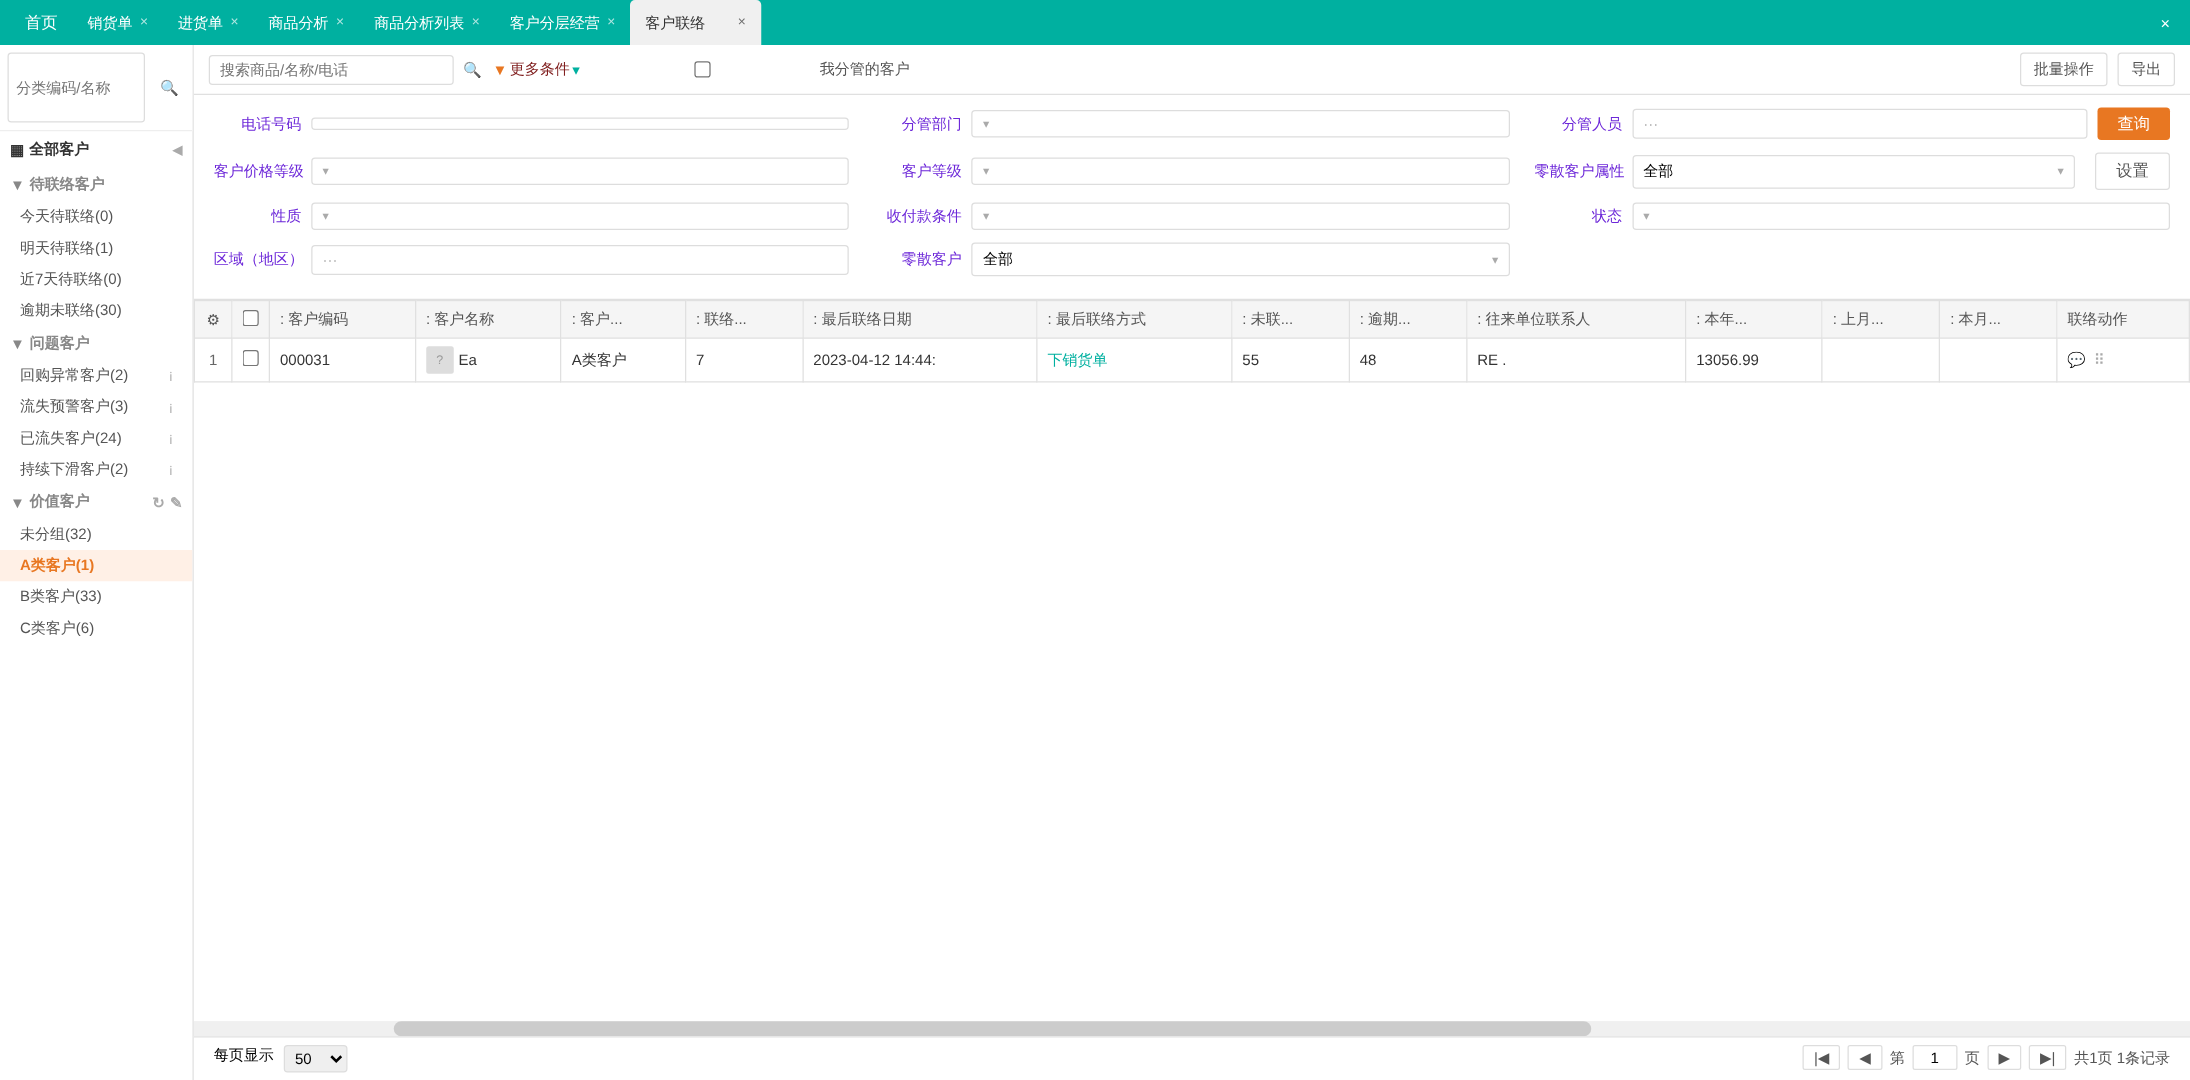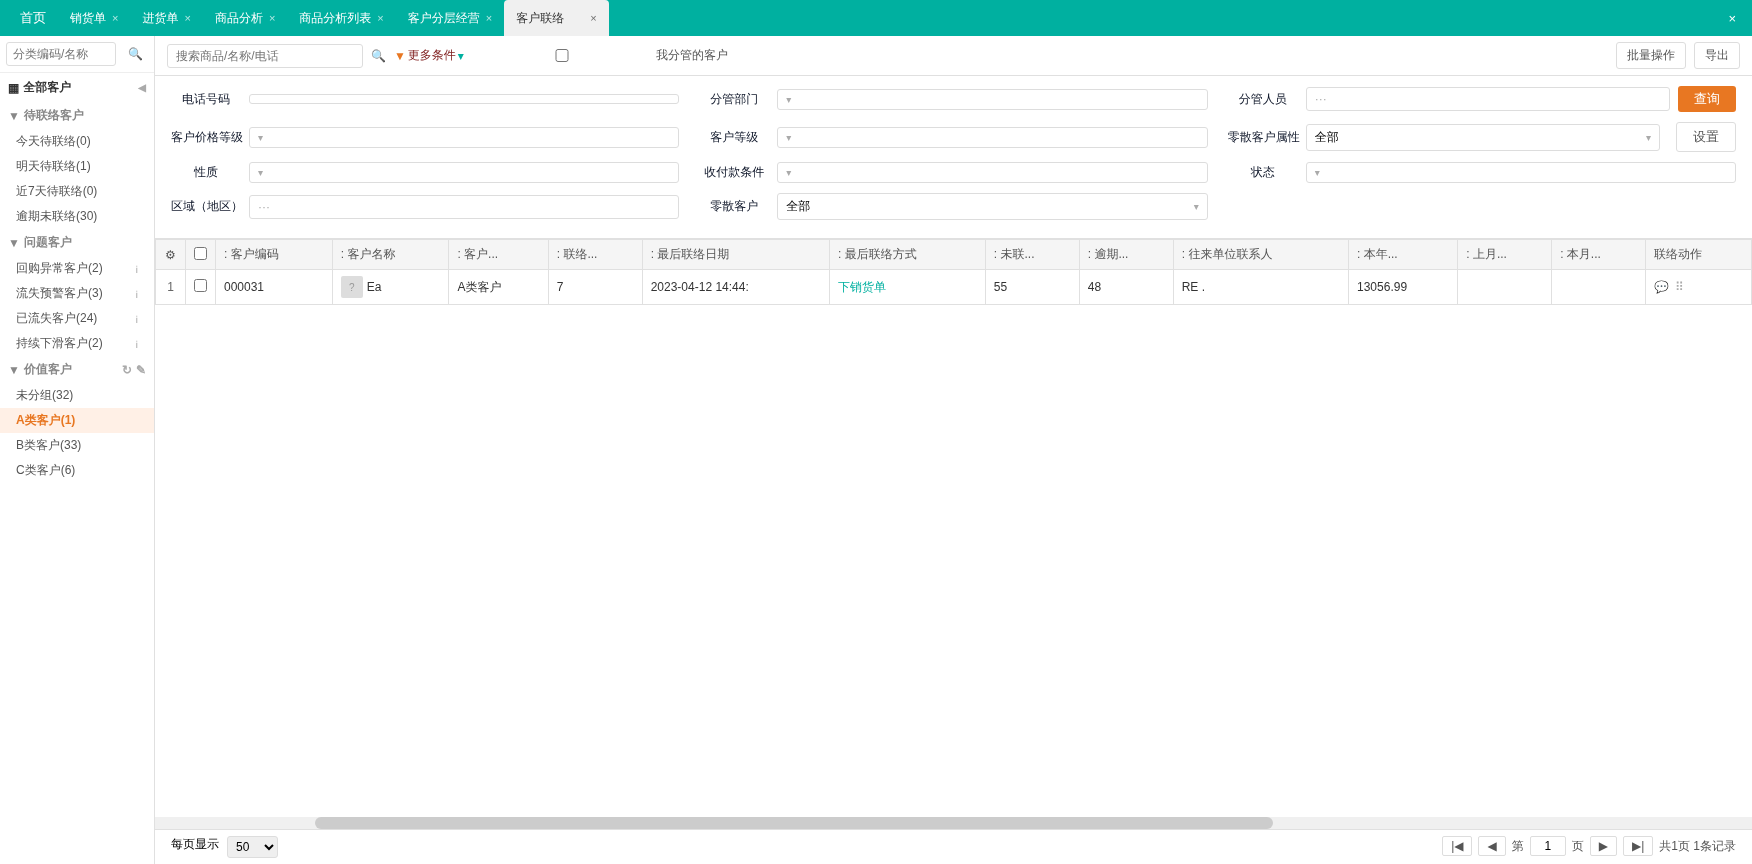--- a/index.html
+++ b/index.html
@@ -29,21 +29,21 @@
     .content { flex: 1; display: flex; flex-direction: column; overflow: hidden; }
     
     
     .filter-bar { background: white; border-bottom: 1px solid #e0e0e0; padding: 6px 12px; display: flex; align-items: center; gap: 8px; }
     .filter-bar input { border: 1px solid #ddd; padding: 4px 8px; border-radius: 3px; width: 180px; }
     .filter-more { color: #00b0a0; cursor: pointer; display: flex; align-items: center; gap: 2px; }
     .filter-my { display: flex; align-items: center; gap: 4px; color: #555; cursor: pointer; }
     .filter-bar-right { margin-left: auto; display: flex; gap: 8px; }
     .btn-outline { border: 1px solid #ddd; padding: 4px 10px; border-radius: 3px; cursor: pointer; background: white; color: #555; }
     .filter-row { display: flex; align-items: center; gap: 8px; }
-    .filter-label { color: #0f172a; white-space: nowrap; width: 70px; text-align: center; }
+    .filter-label { color: #6d28d9; white-space: nowrap; width: 70px; text-align: right; }
     .filter-input { flex: 1; border: 1px solid #ddd; padding: 4px 8px; border-radius: 3px; display: flex; align-items: center; justify-content: space-between; cursor: pointer; }
     .filter-input .arrow { color: #aaa; font-size: 10px; }
     .filter-input .dots { color: #aaa; }
     .btn-primary { background: #e87722; color: white; border: none; padding: 5px 16px; border-radius: 3px; cursor: pointer; font-size: 13px; }
     .btn-secondary { background: white; border: 1px solid #ddd; padding: 5px 16px; border-radius: 3px; cursor: pointer; font-size: 13px; color: #555; }
     
     
     .table-area { flex: 1; overflow: auto; background: white; margin: 0 0 0 0; }
     table { width: 100%; border-collapse: collapse; }
     thead tr { background: #f5f5f5; }
@@ -96,21 +96,21 @@
       <span>客户联络</span>
       <span class="close-x">×</span>
     </div>
     <div class="top-nav-right">×</div>
   </nav>
 
   <div class="main-layout">
 
     <div class="sidebar">
       <div class="filter-bar" style="padding:6px; border-bottom:1px solid #eee;">
-        <input type="text" style="border: 1px solid rgb(221, 221, 221); padding: 4px 6px; width: 110px; border-radius: 3px; font-size: 12px;" placeholder="分类编码/名称">
+        <input type="text" style="border: 1px solid rgb(221, 221, 221); padding: 20px 6px; width: 110px; border-radius: 3px; font-size: 12px;" placeholder="分类编码/名称">
         <span style="color:#00b0a0;margin-left:4px;cursor:pointer;">🔍</span>
       </div>
 
       <div class="sidebar-group-header">
         <span style="margin-right:4px;font-size:12px;">▦</span>
         <span>全部客户</span>
         <span class="sidebar-collapse">◀</span>
       </div>
 
       <div class="sidebar-sub-header">

